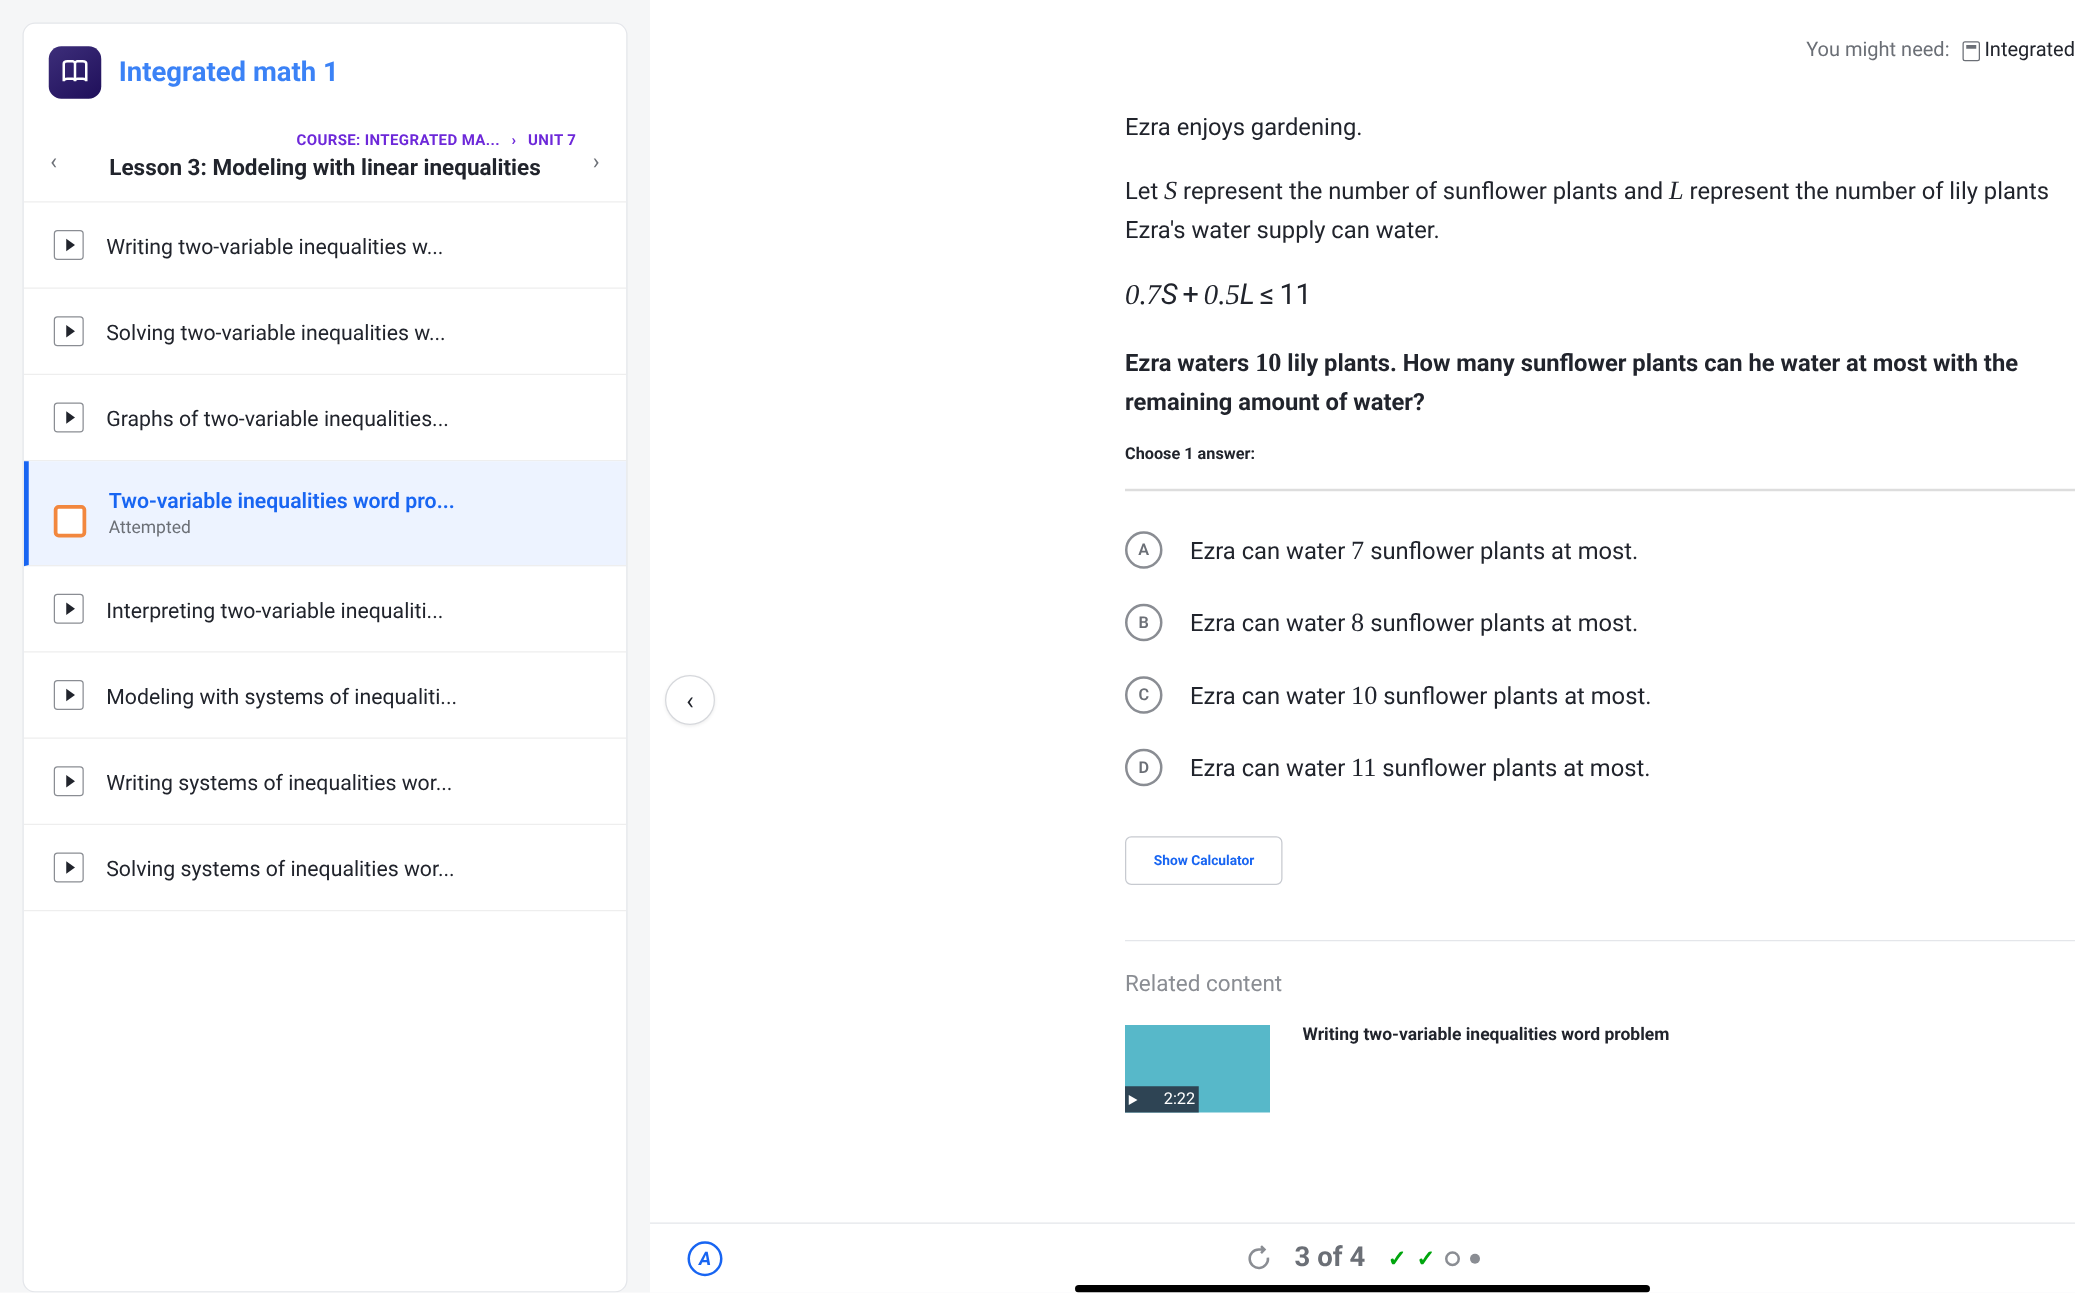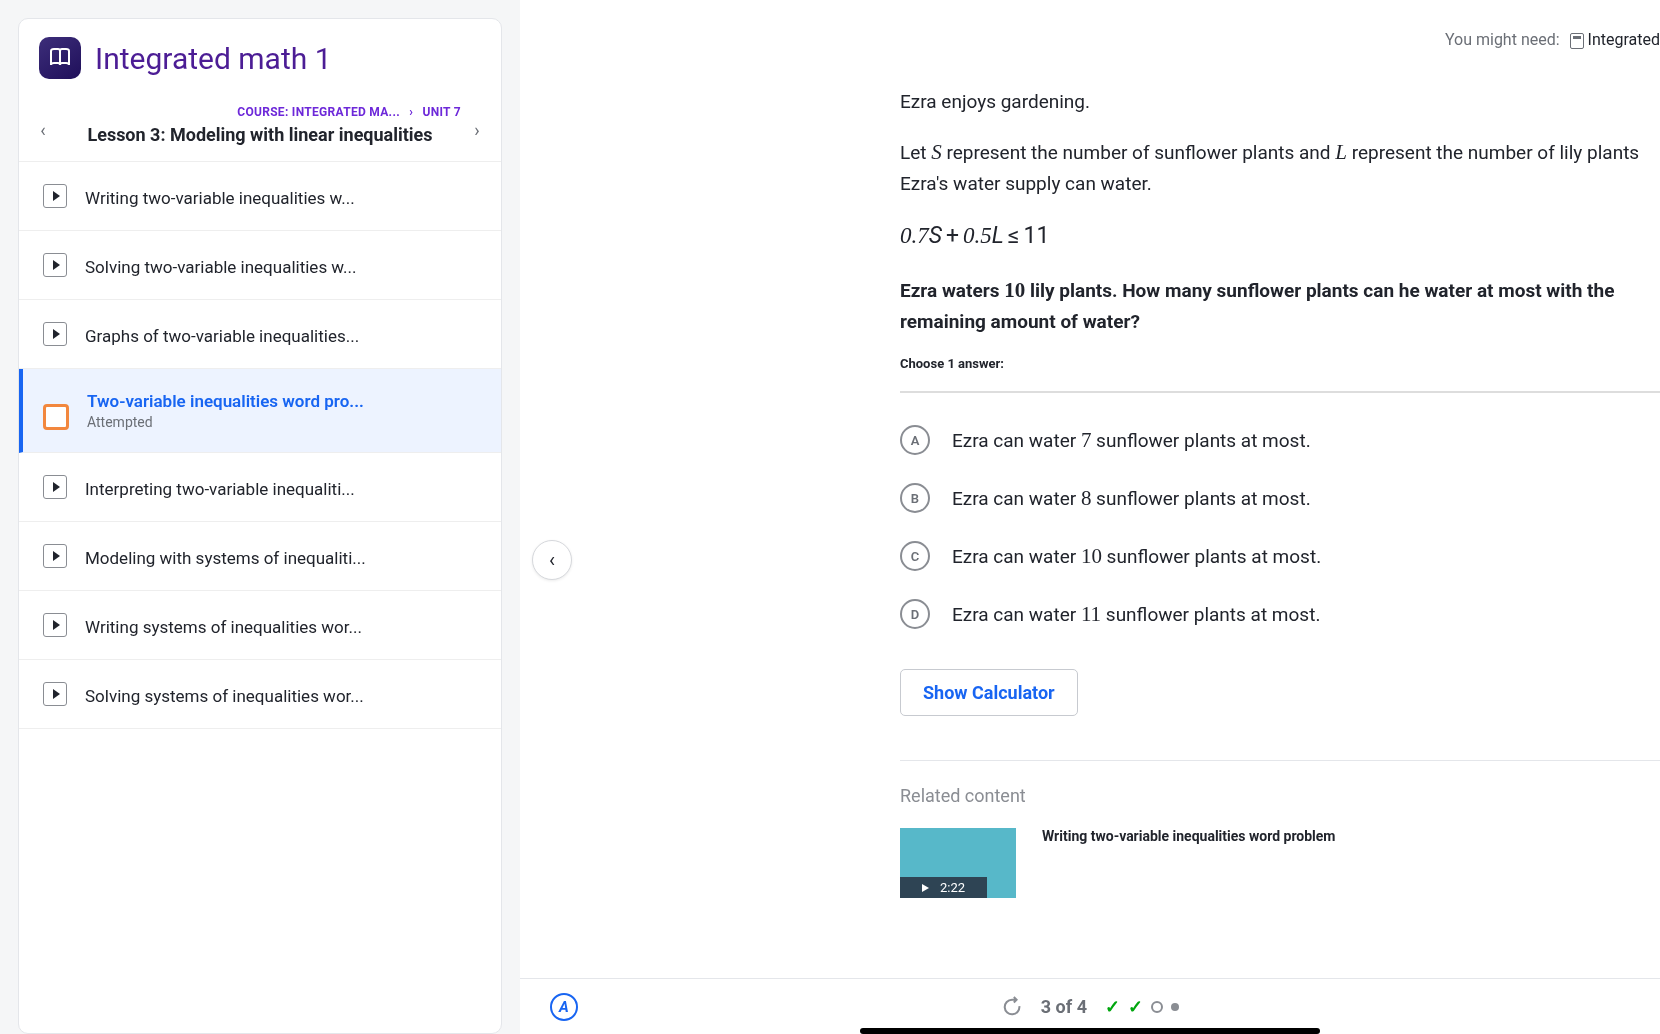--- a/index.html
+++ b/index.html
@@ -1,21 +1,21 @@
 <!DOCTYPE html>
 <html><head>
 <meta charset="utf-8">
 <style>
 *{box-sizing:border-box;margin:0;padding:0;font-family:-apple-system,BlinkMacSystemFont,"Segoe UI",Roboto,"Helvetica Neue",Arial,sans-serif}
 body{background:#f5f6f7;display:flex;width:1660px;height:1034px;overflow:hidden;color:#21242c}
 .sidebar{width:520px;flex-shrink:0;background:#f5f6f7;padding:18px 18px 0 18px}
 .sidebar-card{background:#fff;border:1px solid #e4e6ea;border-radius:10px;height:100%;overflow:hidden;display:flex;flex-direction:column}
 .course-head{display:flex;align-items:center;gap:14px;padding:18px 20px 18px 20px}
 .course-logo{width:42px;height:42px;border-radius:10px;background:linear-gradient(145deg,#3d2e7a,#1f0f5a);display:flex;align-items:center;justify-content:center;color:#fff;font-size:22px}
-.course-title{font-size:30px;font-weight:400;color:#4c1d95}
+.course-title{font-size:22px;font-weight:700;color:#3b82f6}
 .crumb-block{padding:8px 40px 14px 40px;border-bottom:1px solid #eee;position:relative}
 .crumb-line{text-align:right;font-size:12px;font-weight:700;color:#6d28d9;letter-spacing:.3px}
 .crumb-line .sep{margin:0 6px;font-weight:700}
 .lesson-title{text-align:center;font-size:18px;font-weight:700;color:#21242c;margin-top:4px;line-height:1.35}
 .nav-arrow{position:absolute;top:50%;transform:translateY(-50%);width:28px;height:28px;display:flex;align-items:center;justify-content:center;color:#6b6f76;font-size:18px;cursor:pointer}
 .nav-arrow.left{left:10px}
 .nav-arrow.right{right:10px}
 .item-list{flex:1;overflow-y:auto}
 .item{display:flex;align-items:flex-end;gap:18px;padding:22px 24px;border-bottom:1px solid #eee;cursor:pointer;font-size:17px;color:#21242c}
 .item.active{background:#edf3ff;border-left:4px solid #1865f2;padding-left:20px}
@@ -32,33 +32,33 @@
 .calc-icon{display:inline-block;width:14px;height:16px;border:1px solid #6b6f76;border-radius:2px;margin-right:4px;position:relative;vertical-align:middle}
 .calc-icon:before{content:"";position:absolute;top:2px;left:2px;right:2px;height:3px;background:#6b6f76}
 .q p{font-size:19px;line-height:1.55;margin-bottom:20px}
 .math{font-family:"Times New Roman",serif;font-style:italic;font-size:21px}
 .math .op{font-style:normal;margin:0 4px}
 .q .bold{font-weight:700}
 .choose{font-size:13px;font-weight:700;margin:14px 0 20px 0}
 .rule{height:2px;background:#ddd;margin-bottom:18px}
 .opt{display:flex;align-items:center;gap:22px;padding:14px 0;cursor:pointer;font-size:19px}
 .opt-circle{width:30px;height:30px;border-radius:50%;border:2px solid #8a8d93;display:flex;align-items:center;justify-content:center;font-size:13px;color:#6b6f76;font-weight:600}
-.show-calc{display:inline-block;margin-top:26px;border:1.5px solid #c7cad0;border-radius:5px;padding:12px 22px;color:#1865f2;font-size:18px;font-weight:700;cursor:pointer;background:#fff}
+.show-calc{display:inline-block;margin-top:26px;border:1.5px solid #c7cad0;border-radius:5px;padding:12px 22px;color:#1865f2;font-size:11px;font-weight:700;cursor:pointer;background:#fff}
 .divider{height:1px;background:#e4e6ea;margin:44px 0 24px 0}
 .related-h{font-size:18px;color:#8a8d93;margin-bottom:22px}
 .related-item{display:flex;gap:26px;align-items:flex-start}
 .thumb{width:116px;height:70px;background:#57b8c9;position:relative;flex-shrink:0}
-.thumb-bar{position:absolute;bottom:0;left:0;background:#2e4454;color:#fff;font-size:13px;padding:3px 22px;display:flex;align-items:center;gap:11px}
+.thumb-bar{position:absolute;bottom:0;left:0;background:#2e4454;color:#fff;font-size:13px;padding:3px 3px;display:flex;align-items:center;gap:21px}
 .thumb-bar .ptri{width:0;height:0;border-left:7px solid #fff;border-top:4px solid transparent;border-bottom:4px solid transparent}
 .related-title{font-size:14px;font-weight:700;color:#21242c}
 .footer{border-top:1px solid #e4e6ea;height:56px;display:flex;align-items:center;justify-content:center;padding:0 30px;position:relative;background:#fff}
 .footer-left{position:absolute;left:30px;width:28px;height:28px;border:2px solid #1865f2;border-radius:50%;display:flex;align-items:center;justify-content:center;color:#1865f2;font-weight:700;font-size:15px;font-style:italic}
 .footer-mid{display:flex;align-items:center;gap:18px}
 .reload{width:22px;height:22px;color:#8a8d93}
-.progress-text{font-size:18px;font-weight:700;color:#6b6f76}
+.progress-text{font-size:22px;font-weight:700;color:#6b6f76}
 .dots{display:flex;gap:8px;align-items:center}
 .chk{color:#00a60e;font-size:18px;font-weight:900}
 .dot-o{width:12px;height:12px;border:2px solid #8a8d93;border-radius:50%}
 .dot-f{width:8px;height:8px;background:#8a8d93;border-radius:50%}
 .collapse-btn{position:absolute;left:12px;top:540px;width:40px;height:40px;border:1px solid #d6d8dc;border-radius:50%;background:#fff;display:flex;align-items:center;justify-content:center;cursor:pointer;box-shadow:0 1px 3px rgba(0,0,0,.08);font-size:20px;color:#21242c}
 .footer-bar{position:absolute;bottom:0;left:50%;transform:translateX(-50%);width:460px;height:6px;background:#000;border-radius:3px}
 </style>
 </head>
 <body>
 

